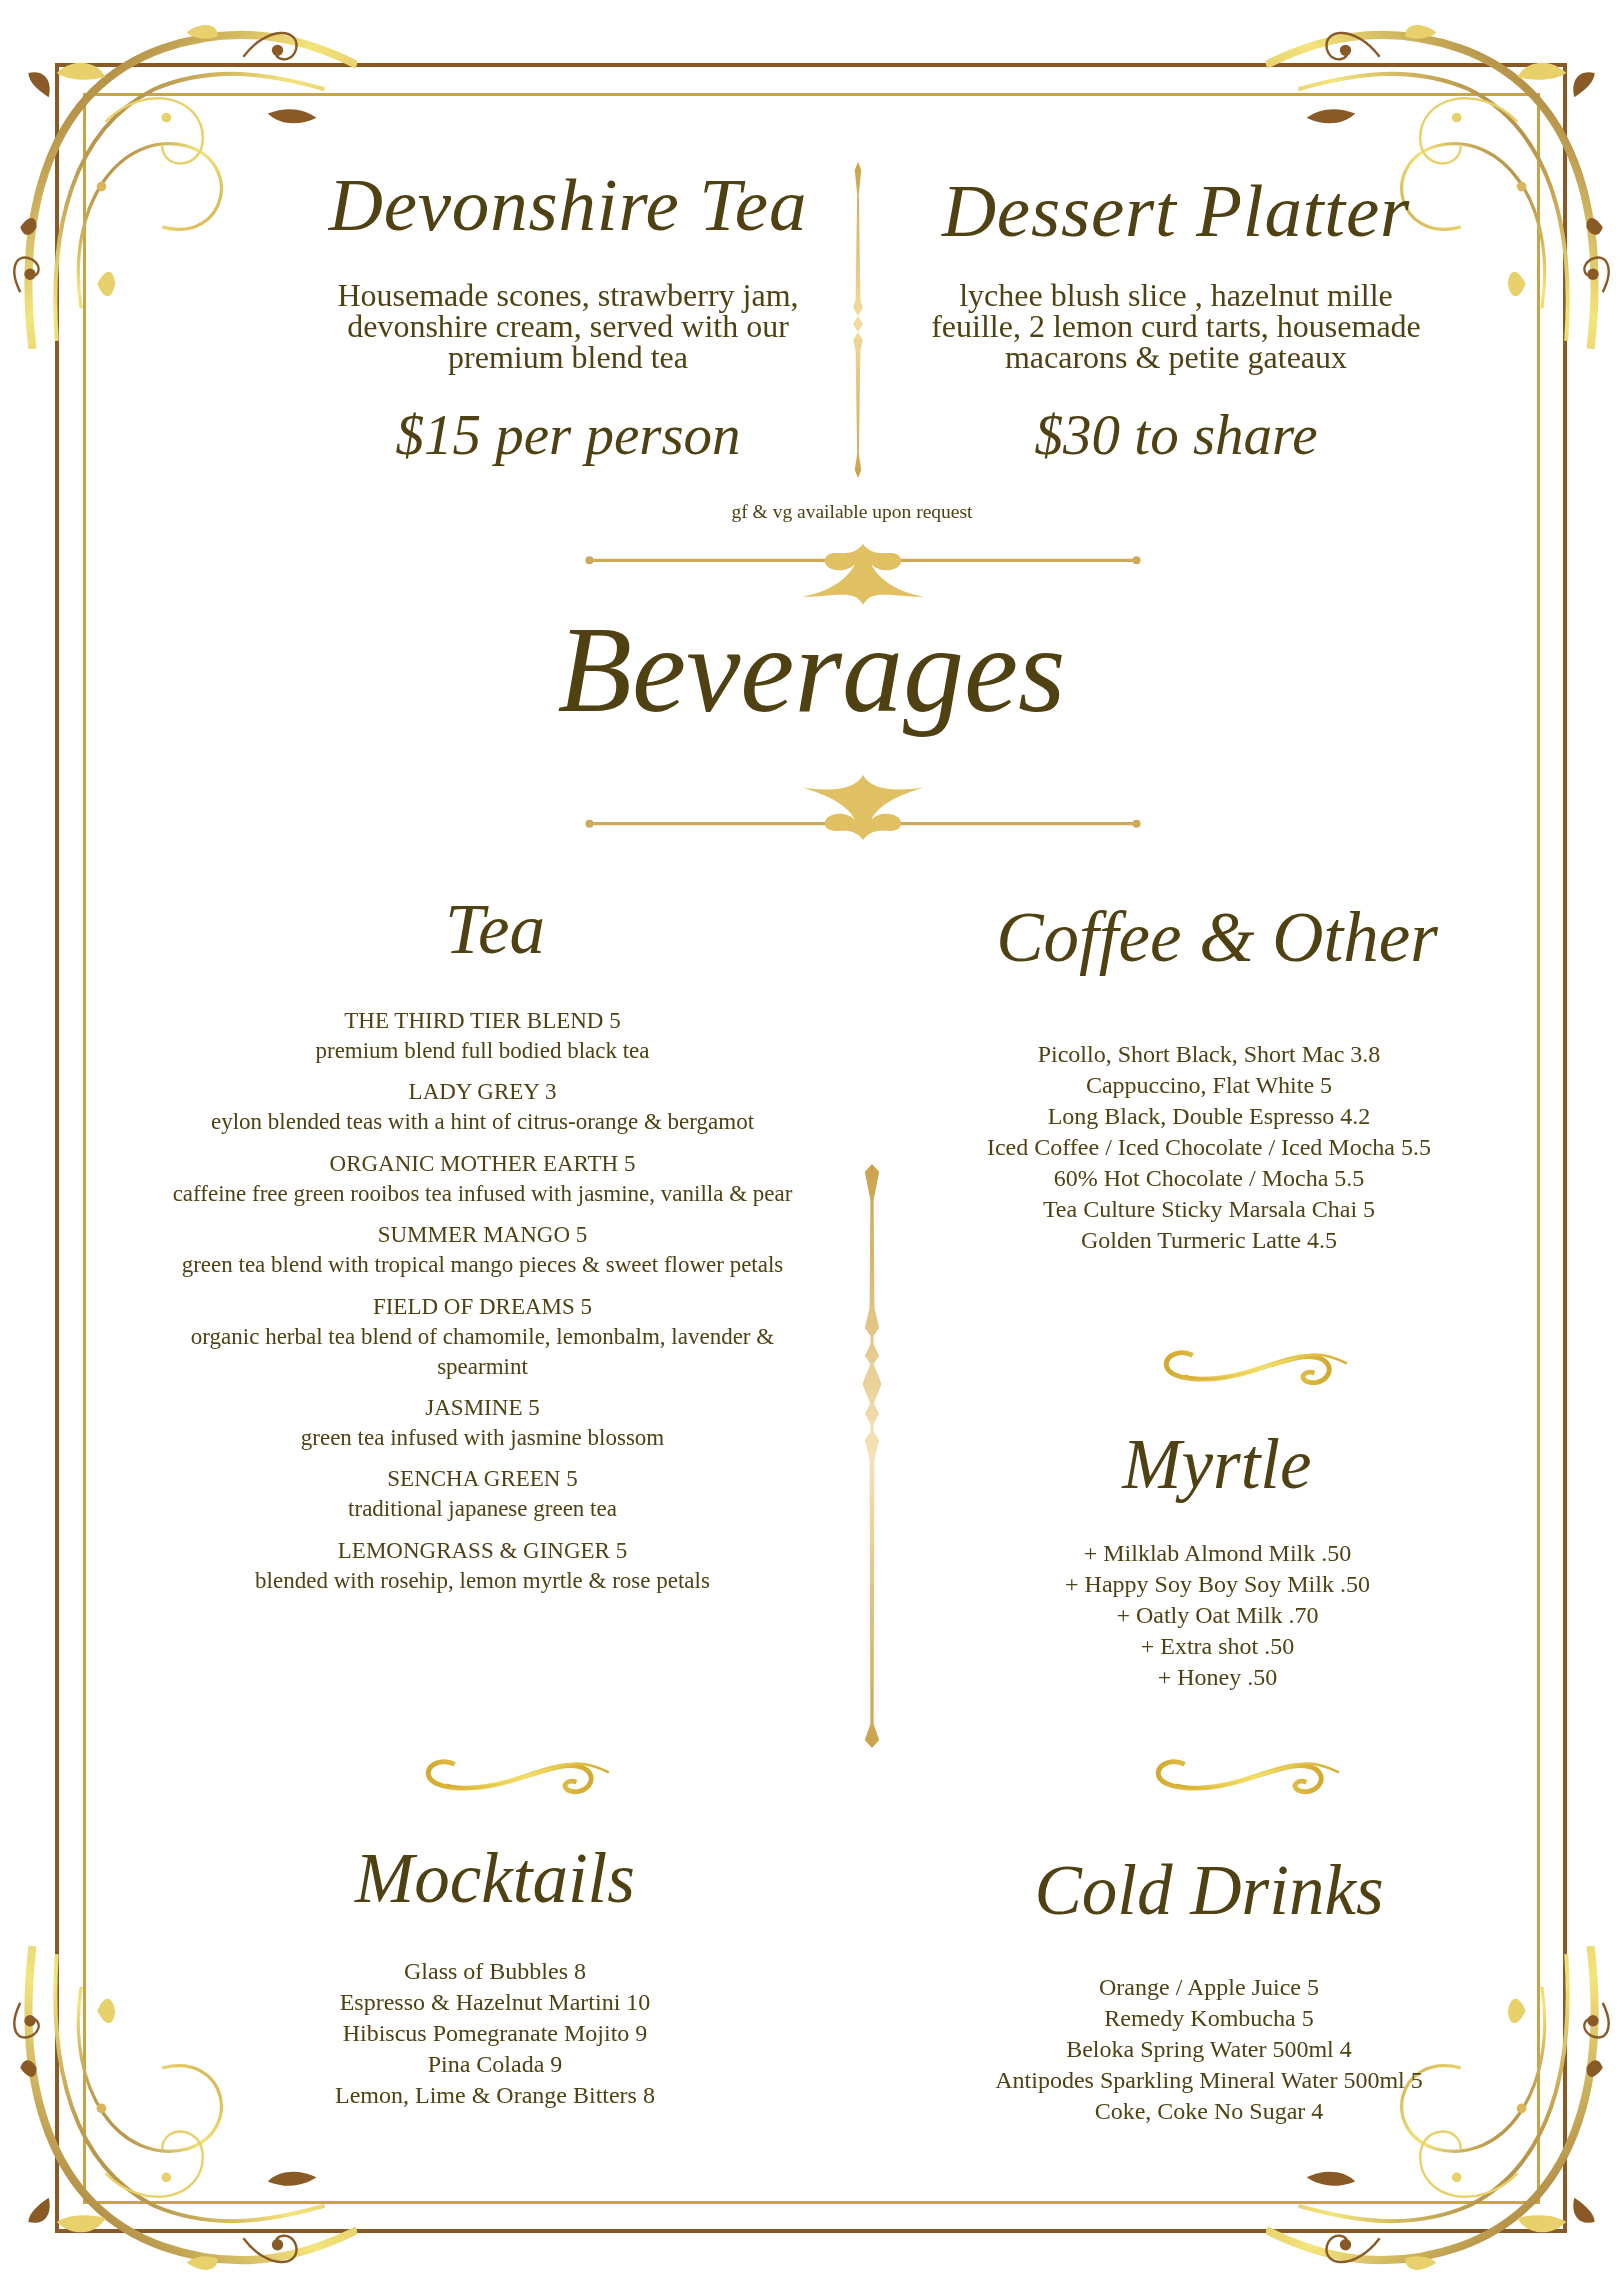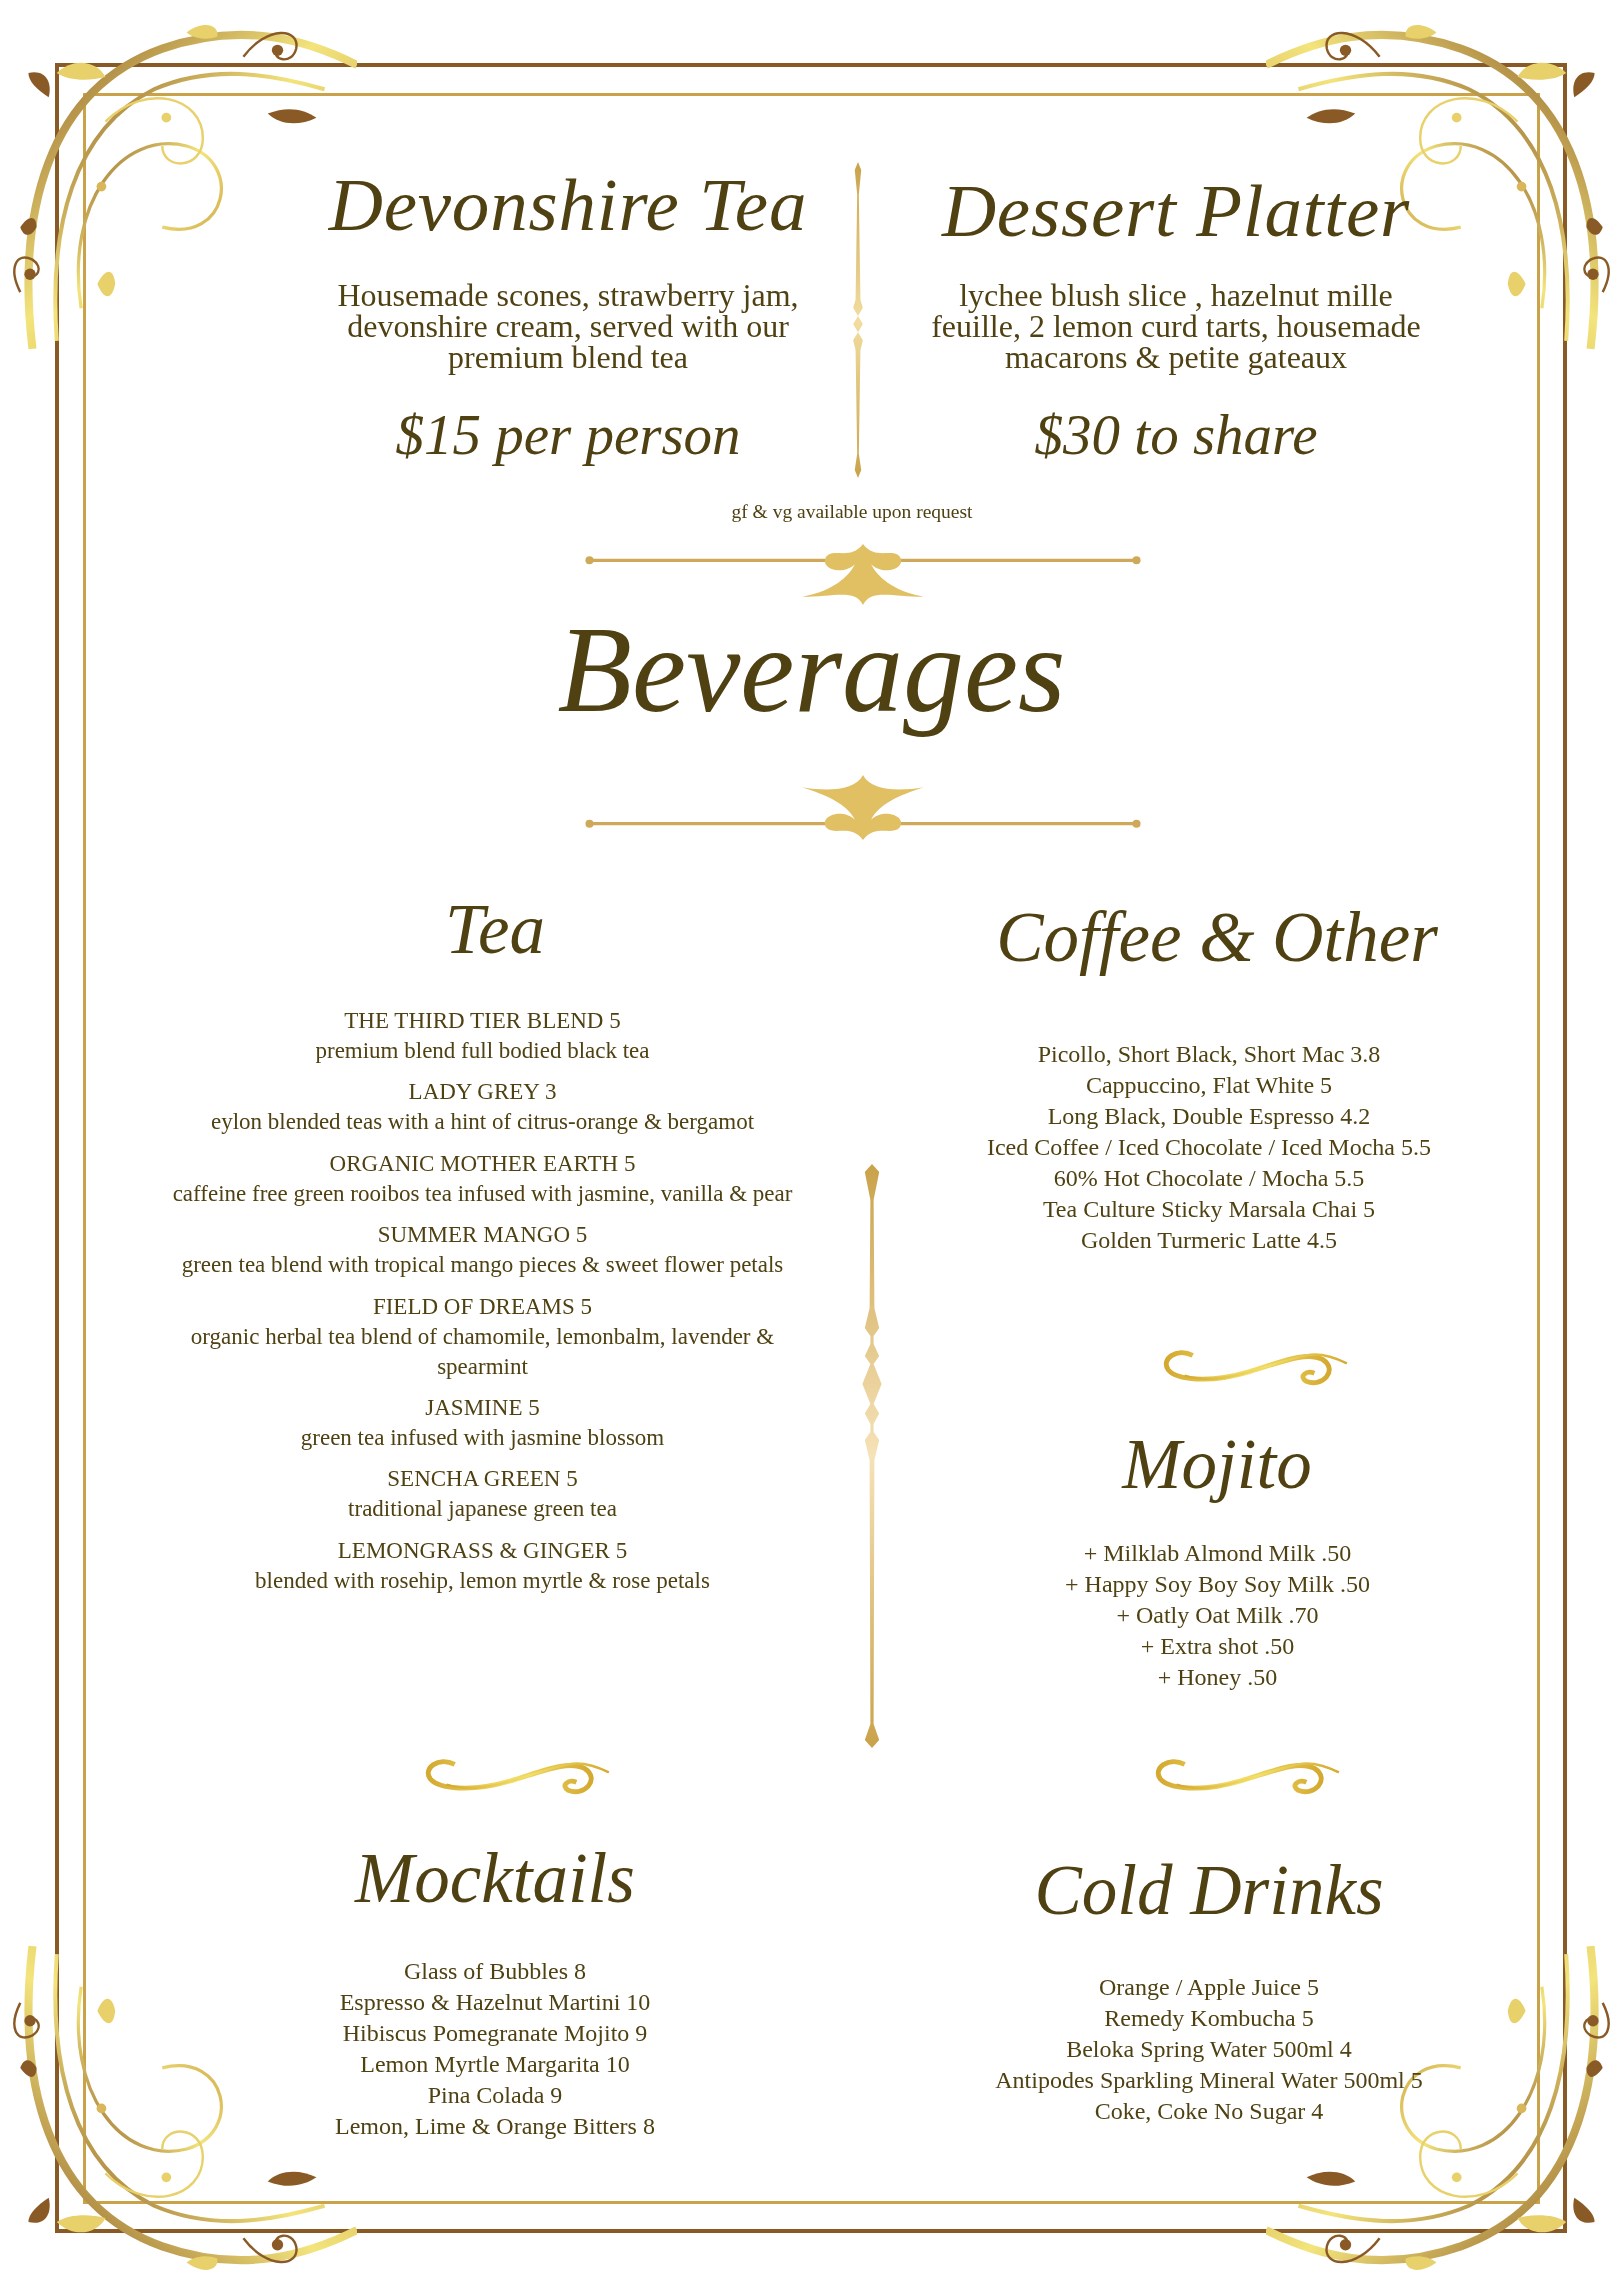--- a/index.html
+++ b/index.html
@@ -202,42 +202,41 @@
     <g id="swirl">
       <path d="M60 30 C 40 20, 20 35, 30 48 C 40 60, 80 65, 130 50 C 170 38, 200 25, 220 35 C 240 48, 220 70, 200 62 C 190 56, 200 48, 210 52" fill="none" stroke="url(#sg)" stroke-width="6"></path>
       <path d="M50 55 C 100 70, 150 40, 200 30 C 220 26, 240 35, 250 40" fill="none" stroke="url(#sg)" stroke-width="3"></path>
     </g>
   </defs>
 </svg>
 <div class="abs" style="left:1144px;top:1331px;width:211px;height:73px;"><svg viewBox="0 0 260 90" width="211" height="73">
       <use href="#swirl"></use>
     </svg></div>
 
-<div class="script section-title" style="left:1014px;top:1424px;width:406px;">Mojito</div>
+<div class="script section-title" style="left:1014px;top:1424px;width:406px;">Myrtle</div>
 <div class="body-text menu-list" style="left:966px;top:1538px;width:503px;">
   <span class="item">+ Milklab Almond Milk  .50</span>
   <span class="item">+ Happy Soy Boy Soy Milk .50</span>
   <span class="item">+ Oatly Oat Milk  .70</span>
   <span class="item">+ Extra shot  .50</span>
   <span class="item">+ Honey  .50</span>
 </div>
 
 <div class="abs" style="left:406px;top:1740px;width:211px;height:73px;"><svg viewBox="0 0 260 90" width="211" height="73">
       <use href="#swirl"></use>
     </svg></div>
 <div class="abs" style="left:1136px;top:1740px;width:211px;height:73px;"><svg viewBox="0 0 260 90" width="211" height="73">
       <use href="#swirl"></use>
     </svg></div>
 
 <div class="script section-title" style="left:227px;top:1838px;width:536px;">Mocktails</div>
 <div class="body-text menu-list" style="left:227px;top:1956px;width:536px;">
   <span class="item">Glass of Bubbles   8</span>
   <span class="item">Espresso &amp; Hazelnut Martini  10</span>
   <span class="item">Hibiscus Pomegranate Mojito  9</span>
-  <span class="item">Lemon Myrtle Margarita  10</span>
   <span class="item">Pina Colada  9</span>
   <span class="item">Lemon, Lime &amp; Orange Bitters  8</span>
 </div>
 
 <div class="script section-title" style="left:925px;top:1850px;width:568px;">Cold Drinks</div>
 <div class="body-text menu-list" style="left:925px;top:1972px;width:568px;">
   <span class="item">Orange / Apple Juice 5</span>
   <span class="item">Remedy Kombucha 5</span>
   <span class="item">Beloka Spring Water 500ml 4</span>
   <span class="item">Antipodes Sparkling Mineral Water 500ml 5</span>

